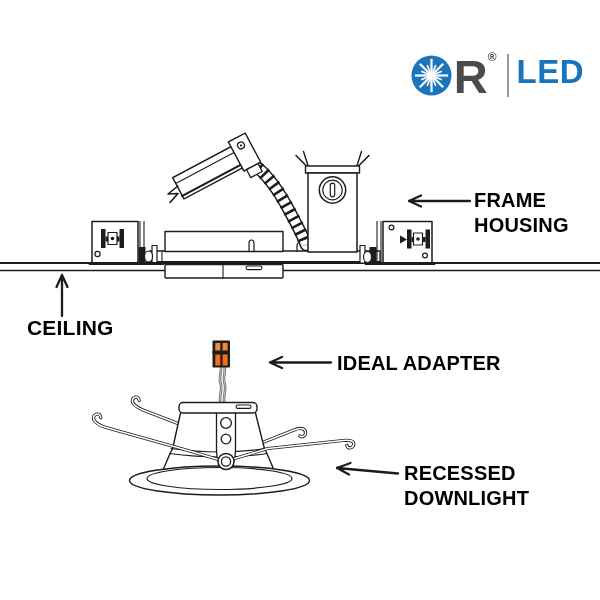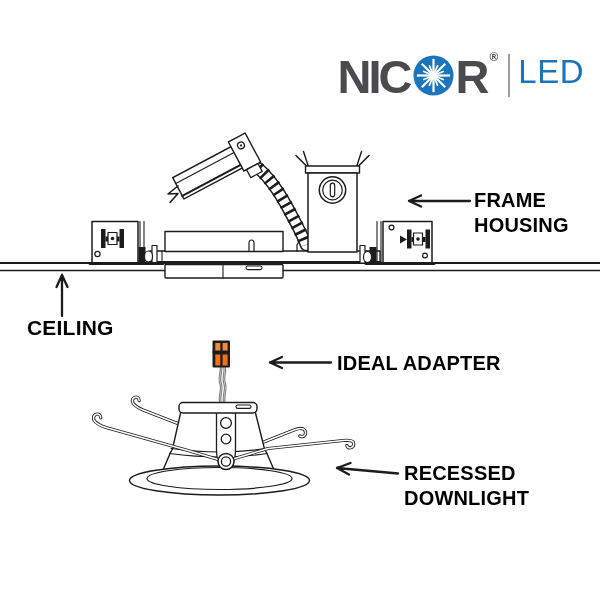--- a/index.html
+++ b/index.html
@@ -13,21 +13,21 @@
 
   
   .logo{position:absolute;top:54px;right:16px;display:flex;align-items:flex-end;}
   .logo .brand{font-weight:bold;font-size:47px;line-height:0.82;letter-spacing:-3px;
                color:var(--brand-gray,#4b4b4d);}
   .logo .star{margin:0 2px 1px 3px;display:block;}
   .logo .reg{font-weight:bold;font-size:12px;color:var(--brand-gray,#4b4b4d);
              align-self:flex-start;margin:-4px 0 0 3px;}
   .logo .logo-divider{width:2px;height:43px;background:var(--divider-gray,#9b9b9b);
              margin:0 8px 0 10px;}
-  .logo .led{font-weight:normal;font-size:33px;line-height:0.8;margin-bottom:12px;
+  .logo .led{font-weight:bold;font-size:33px;line-height:0.8;margin-bottom:12px;
              color:var(--accent-blue,#1b75bc);letter-spacing:0.5px;}
 
   
   .ln{stroke:var(--line,#1c1c1c);fill:none;}
   .wf{fill:#fff;}
   .bf{fill:var(--line,#1c1c1c);stroke:none;}
 </style>
 </head>
 <body>
 
@@ -195,21 +195,20 @@
       </g>
     </g>
   </svg>
 
   <div class="callout" style="left:474px;top:188px;width:130px;">FRAME HOUSING</div>
   <div class="callout" style="left:16px;top:315px;font-size:21px;margin-left:11px;">CEILING</div>
   <div class="callout" style="left:404px;top:461px;width:160px;">RECESSED DOWNLIGHT</div>
   <div class="callout" style="left:337px;top:351px;white-space:nowrap;">IDEAL ADAPTER</div>
 
   <div class="logo">
-    <span class="brand">NIC</span>
     <svg class="star" width="41" height="41" viewBox="-21 -21 42 42">
       <circle r="20.5" fill="var(--accent-blue,#1b75bc)"></circle>
       <g stroke="#fff" stroke-width="2.3">
         <line x1="0" y1="0" x2="17" y2="0"></line>
           <line x1="0" y1="0" x2="-17" y2="0"></line>
         <line x1="0" y1="0" x2="0" y2="17"></line>
           <line x1="0" y1="0" x2="0" y2="-17"></line>
         <line x1="0" y1="0" x2="12" y2="12"></line>
           <line x1="0" y1="0" x2="-12" y2="12"></line>
         <line x1="0" y1="0" x2="12" y2="-12"></line>

